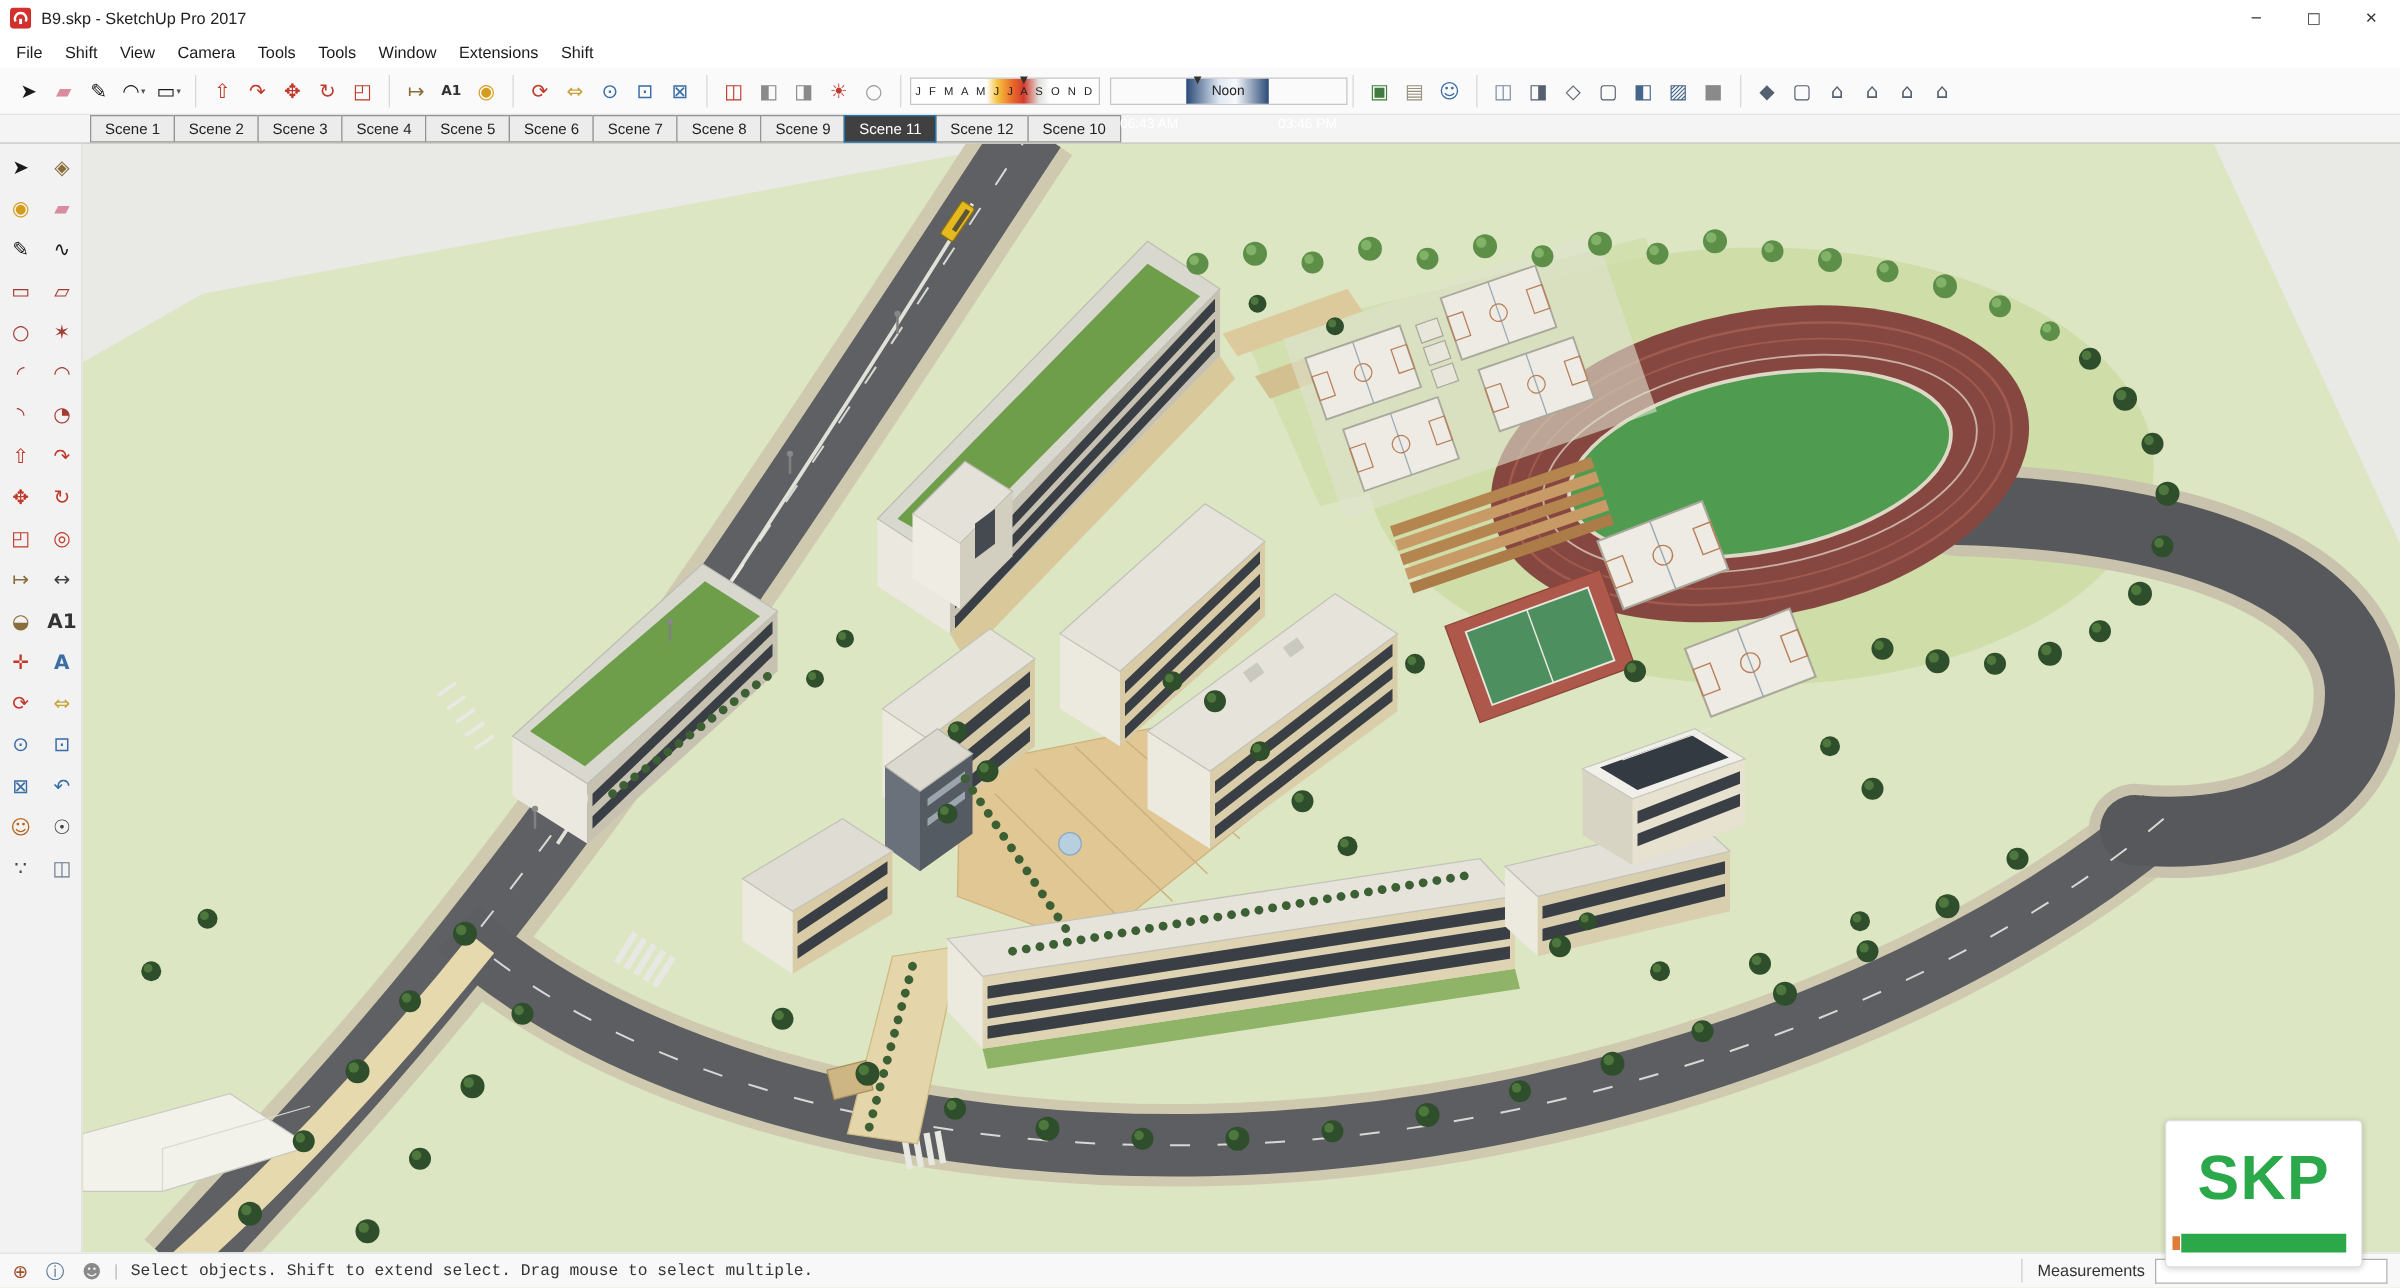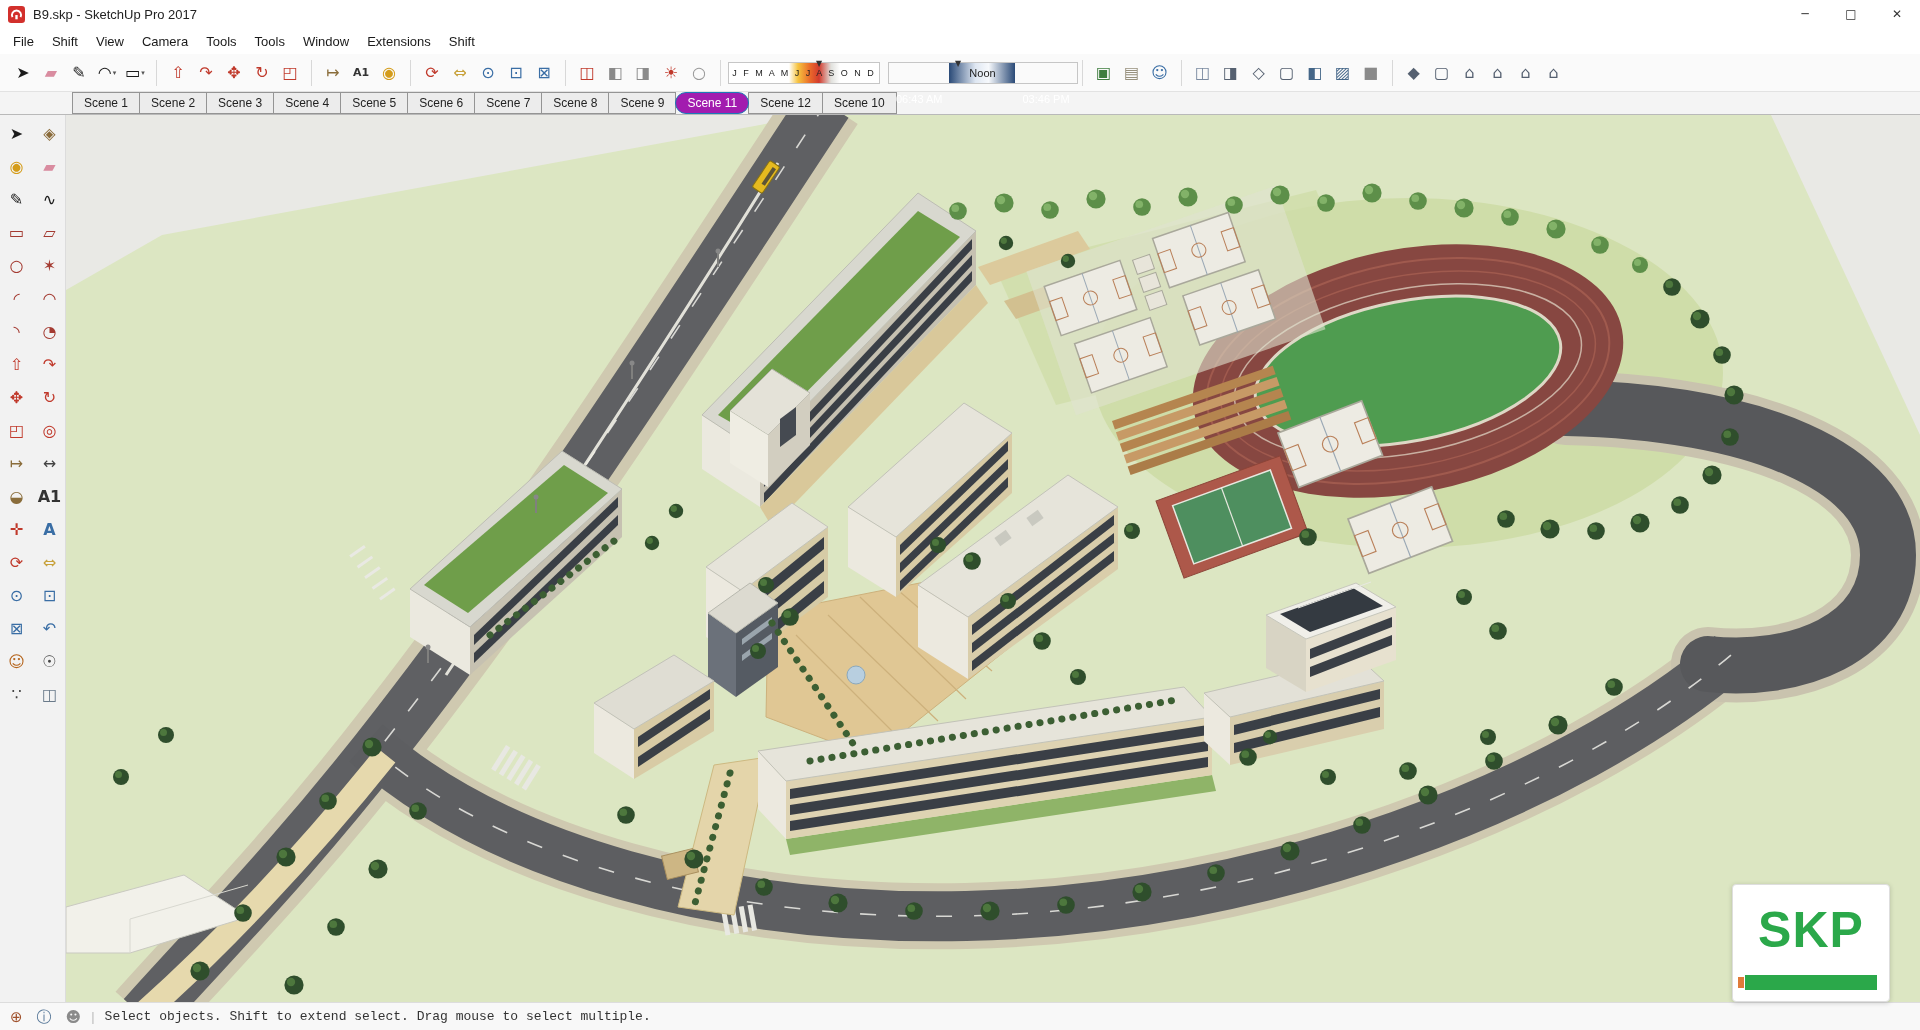--- a/index.html
+++ b/index.html
@@ -41,34 +41,34 @@
   .shadow-time { display:flex; align-items:stretch; height:22px; border:1px solid #c6c6c6; margin-left:5px; position:relative; }
   .time-start,.time-end { background:#1d3354; color:#fff; display:flex; align-items:center; padding:0 7px; font-size:11px; white-space:nowrap;margin-top:36px; }
   .time-mid { width:66px; background:linear-gradient(90deg,#2a4a77 0%,#dfe7f2 40%,#f7f9fc 60%,#2a4a77 100%);
     color:#222; display:flex; align-items:center; justify-content:center; font-size:11px; }
   .time-marker { position:absolute; left:66px; top:-3px; font-size:8px; color:#333; }
 
   
   .scenebar { height:23px; display:flex; align-items:stretch; background:#f4f4f4; padding-left:72px; border-bottom:1px solid #b9b9b9; }
   .scenetab { display:flex; align-items:center; padding:0 11px; font-size:12px; background:#ececec;
     border:1px solid #949494; margin-right:-1px; color:#222; }
-  .scenetab.active { background:#a21caf; border-color:#1c7ab8; color:#fff; position:relative; z-index:2;border-radius:11px; }
+  .scenetab.active { background:#404040; border-color:#1c7ab8; color:#fff; position:relative; z-index:2; }
 
   
   .palette { position:absolute; left:0; top:115px; bottom:28px; width:66px; background:#f2f2f2;
     border-right:1px solid #dcdcdc; display:grid; grid-template-columns:33px 33px; align-content:start; padding-top:2px; }
   .pbtn { width:33px; height:33px; display:flex; align-items:center; justify-content:center; border-radius:3px; }
   .pbtn .glyph { font-size:16px; }
 
   
   .viewport { position:absolute; left:66px; top:115px; right:0; bottom:28px; background:#dce6c2; overflow:hidden; }
   .viewport svg { display:block; width:100%; height:100%; }
 
   
-  .watermark { position:absolute; right:30px; bottom:28px; width:158px; height:118px; background:#fff;
+  .watermark { position:absolute; right:30px; bottom:16px; width:158px; height:118px; background:#fff;
     border:1px solid #dedede; border-radius:4px; box-shadow:0 1px 5px rgba(0,0,0,.18);
     display:flex; flex-direction:column; align-items:center; z-index:50; }
   .wm-text { flex:1; display:flex; align-items:center; color:#2ba84a; font-size:50px; font-weight:bold; letter-spacing:1px; }
   .wm-bar { width:132px; height:15px; background:#2ba84a; margin-bottom:11px; position:relative; }
   .wm-bar::before { content:""; position:absolute; left:-7px; top:2px; width:6px; height:11px; background:#e07b39; }
 
   
   .statusbar { position:absolute; left:0; bottom:0; width:100%; height:28px; background:#f8f8f8;
     border-top:1px solid #dddddd; display:flex; align-items:center; padding:0 10px; gap:10px; }
   .sb-icon { font-size:15px; font-family:"DejaVu Sans", sans-serif; }
@@ -752,13 +752,17 @@
 
 <div class="statusbar" data-name="status-bar">
   <span data-name="status-icons" style="display:flex;gap:14px;align-items:center;">
 
   <span class="sb-icon" data-name="geolocation-icon" style="color: rgb(160, 82, 45);"><span class="glyph">⊕</span></span>
       <span class="sb-icon" data-name="credits-icon" style="color: rgb(90, 122, 154);"><span class="glyph">ⓘ</span></span>
       <span class="sb-icon" data-name="sign-in-icon" style="color: rgb(138, 138, 138);"><span class="glyph">☻</span></span>
     </span>
   <span class="sb-sep" data-name="status-divider">|</span>
   <span class="hint" data-name="status-hint">Select objects. Shift to extend select. Drag mouse to select multiple.</span>
+  <div class="measure" data-name="measurements-area">
+    <span class="m-label" data-name="measurements-label">Measurements</span>
+    <input class="m-input" data-name="measurements-input" value="" style="">
+  </div>
 </div>
 
 </body></html>

